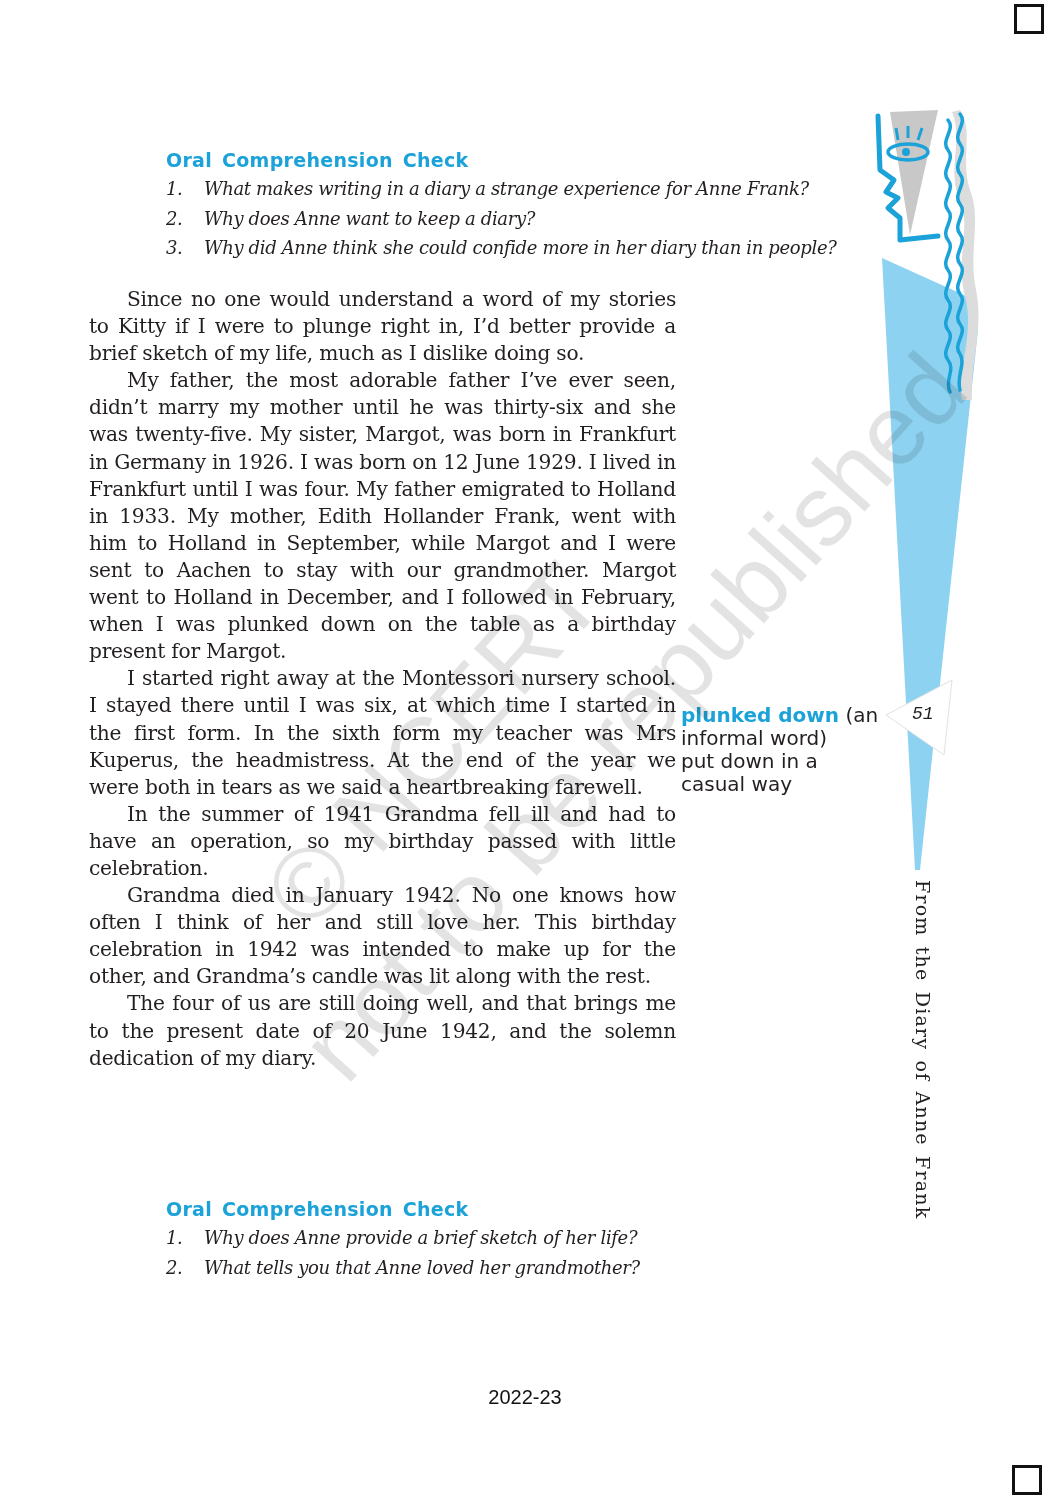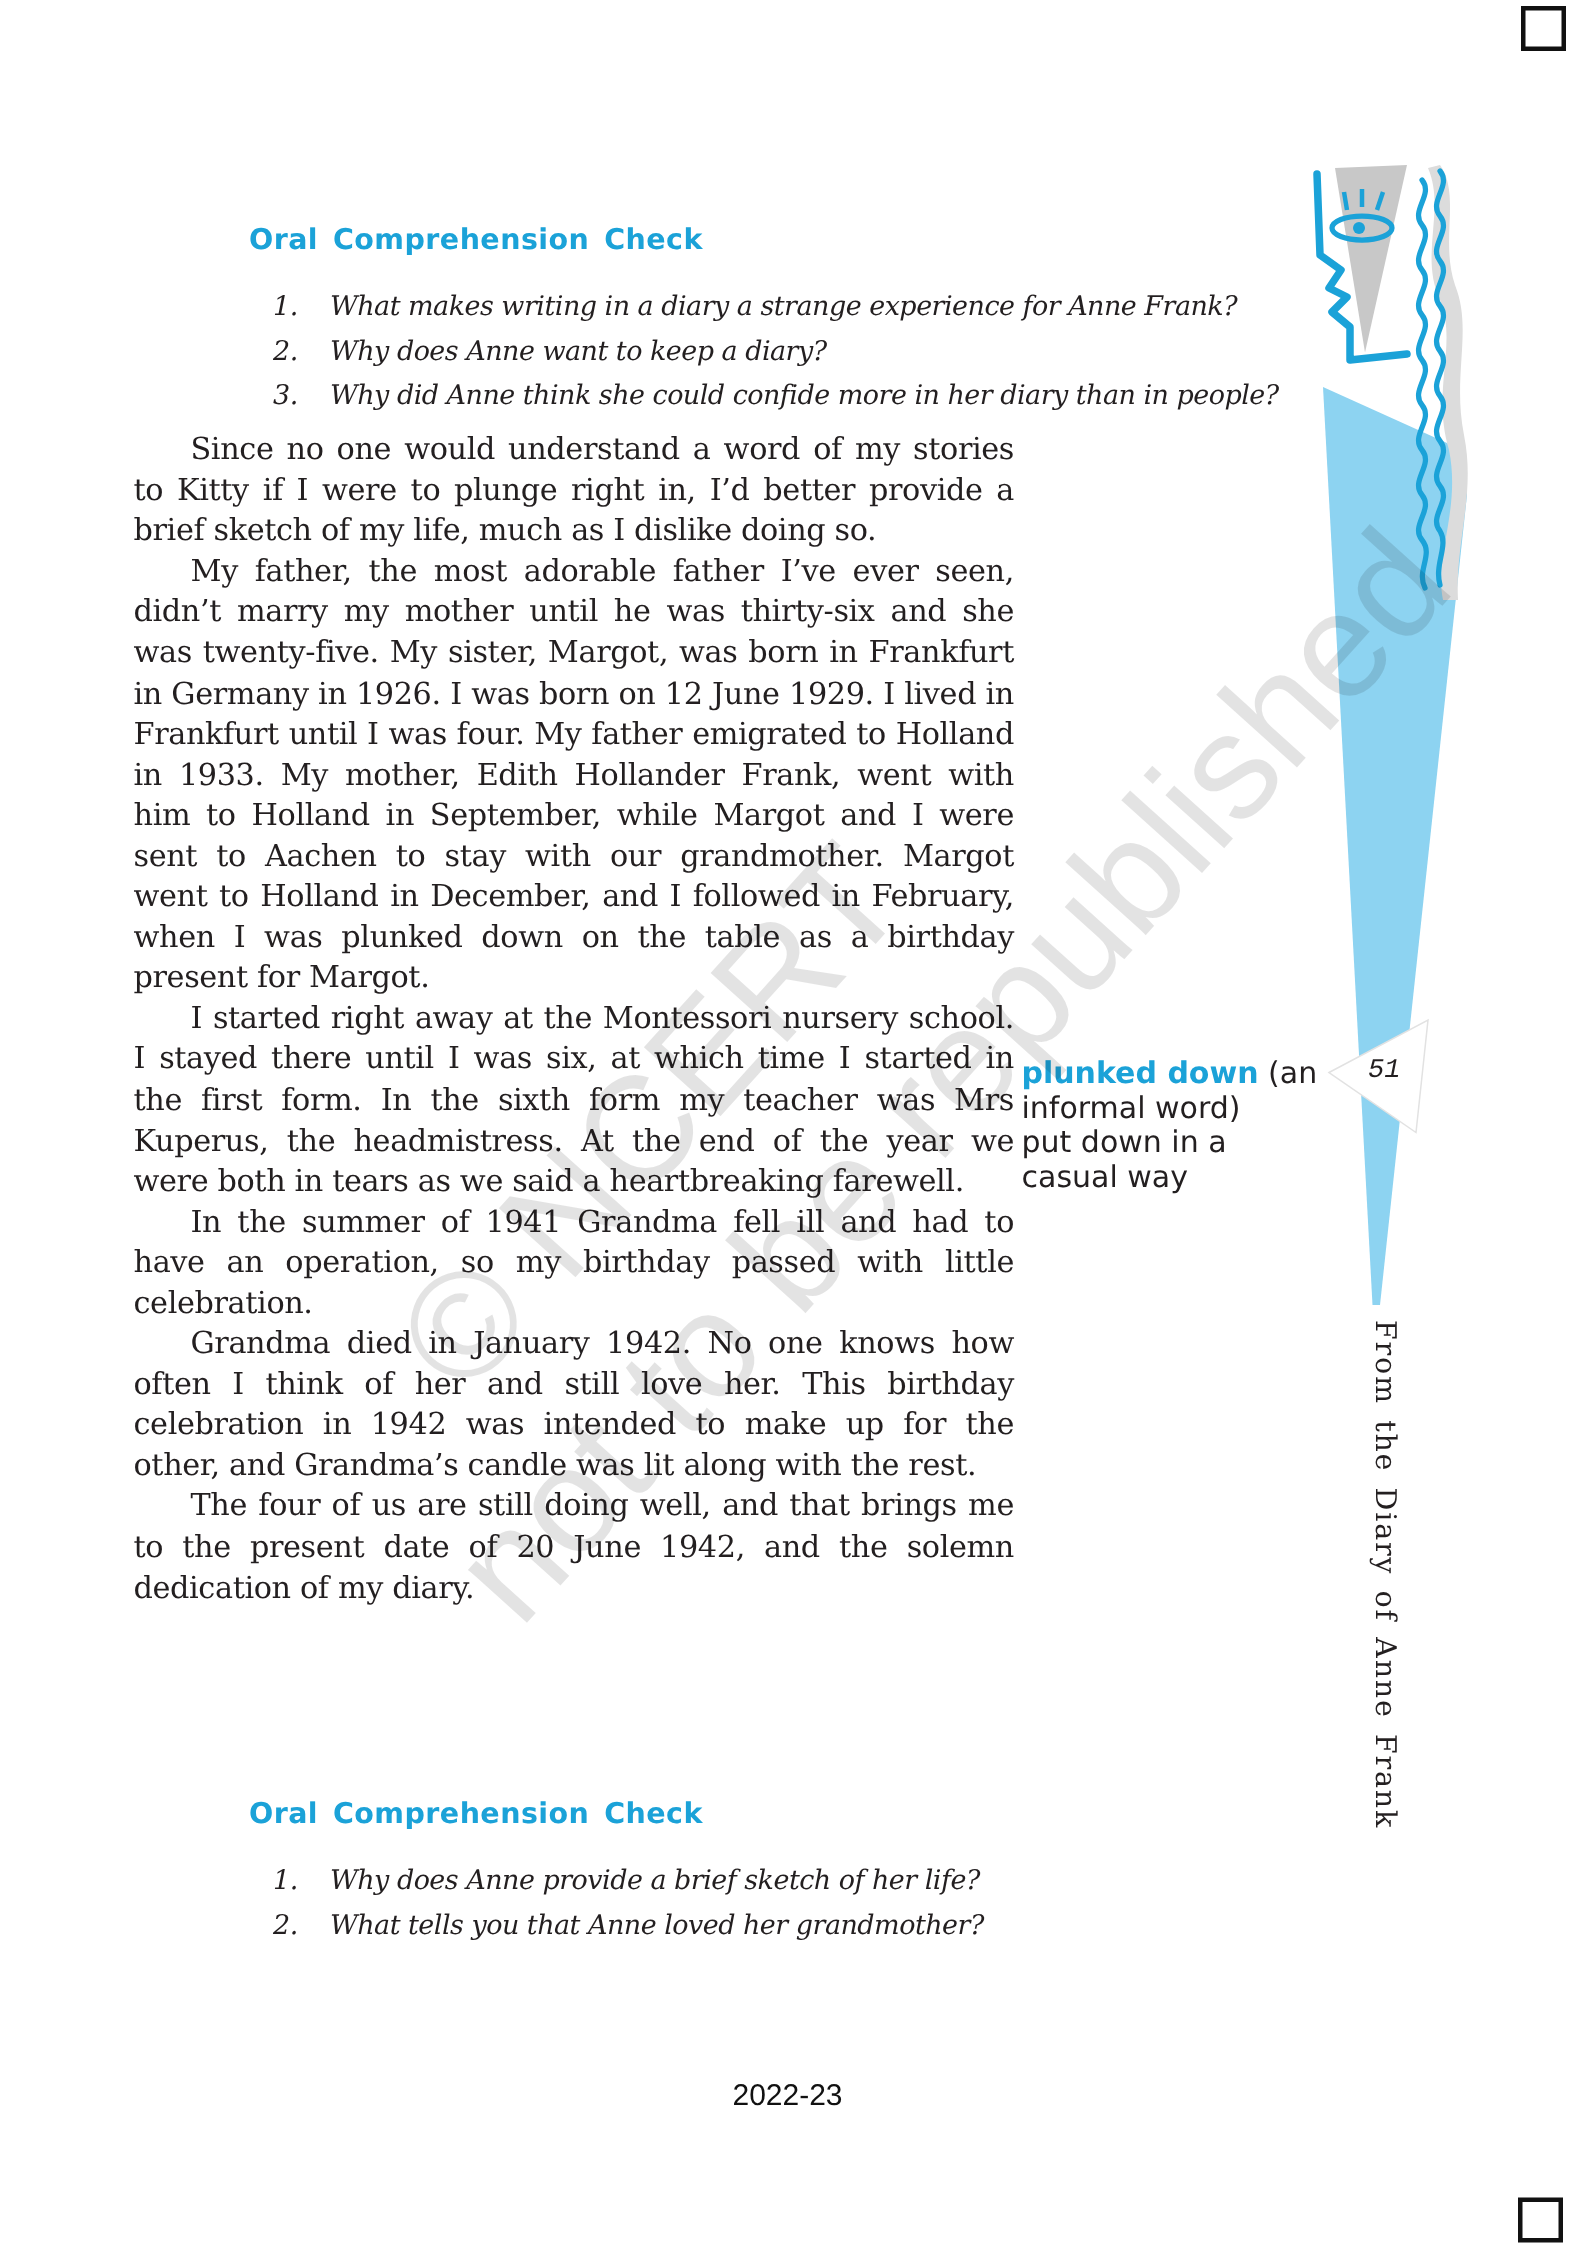--- a/index.html
+++ b/index.html
@@ -3,21 +3,21 @@
 <meta charset="utf-8">
 <style>
   html, body { margin:0; padding:0; background:#ffffff; }
   body { width:1050px; height:1500px; position:relative; overflow:hidden; font-family:"DejaVu Serif", serif; color:#231f20; }
   .corner-box { position:absolute; width:30px; height:30px; border:3px solid #111; box-sizing:border-box; background:#fff; }
   .corner-top { left:1014px; top:4px; }
   .corner-bottom { left:1012px; top:1465px; }
 
   .occ { position:absolute; left:166px; }
   .occ-title { font-family:"DejaVu Sans", sans-serif; font-weight:bold; color:#1ba2d8; font-size:19px; letter-spacing:0.3px; word-spacing:3px; }
-  .occ-list { list-style:none; margin:16px; padding:0; }
+  .occ-list { list-style:none; margin:0; padding:0; }
   .occ-list li { font-family:"DejaVu Serif", serif; font-style:italic; font-size:18px; color:#231f20; height:29.5px; line-height:29.5px; white-space:nowrap; letter-spacing:-0.35px; }
   .occ-list .num { display:inline-block; width:38px; }
 
   .occ-top { top:146px; }
   .occ-top .occ-title { height:28px; line-height:28px; }
   .occ-bottom { top:1195px; }
   .occ-bottom .occ-title { height:28px; line-height:28px; }
 
   .body-text { position:absolute; left:89px; top:286px; width:587px; font-family:"DejaVu Serif", serif; font-size:20.2px; line-height:27.1px; text-align:justify; color:#231f20; letter-spacing:-0.25px; }
   .body-text p { margin:0; text-indent:38px; }

